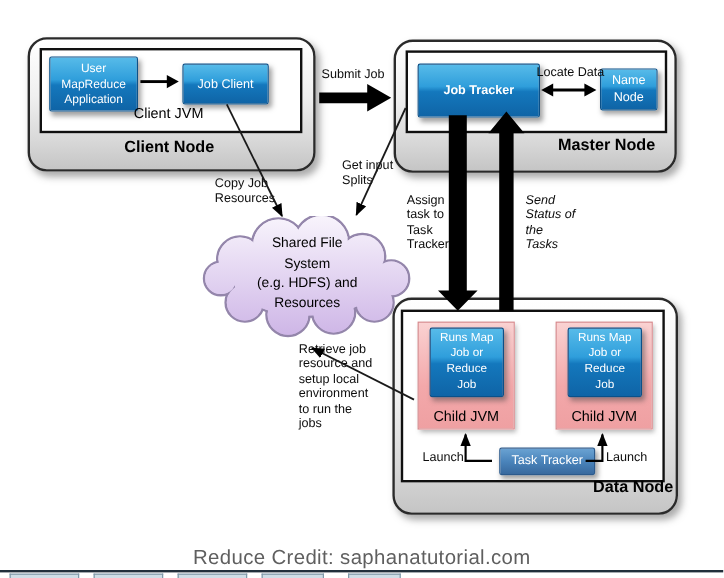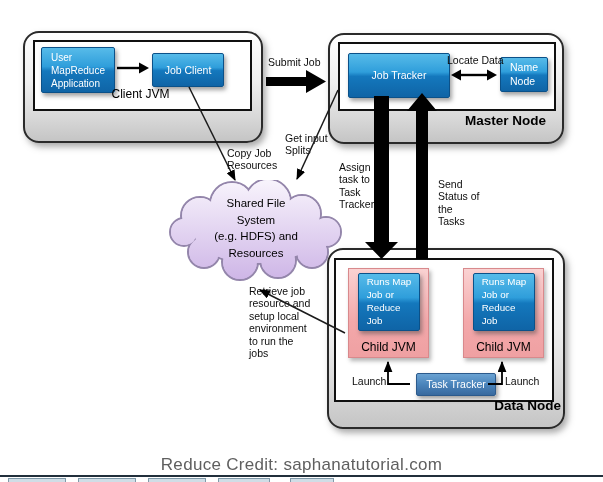--- a/index.html
+++ b/index.html
@@ -1,21 +1,21 @@
 <!DOCTYPE html>
 <html><head>
 <meta charset="utf-8">
 <style>
   html,body{margin:0;padding:0;background:#fff;}
   #root{position:relative;width:603px;height:482px;background:#fff;overflow:hidden;
         font-family:"Liberation Sans",sans-serif;color:#111;}
   .node{position:absolute;background:linear-gradient(180deg,#ffffff 0%,#efefef 45%,#d8d8d8 78%,#c5c5c5 100%);
         border:2px solid #2a2a2a;border-radius:16px;box-shadow:3px 4px 6px rgba(90,90,90,.5);z-index:1;}
   .inner{position:absolute;background:#fff;border:2px solid #101010;z-index:2;}
-  .bluebox{position:absolute;display:flex;align-items:center;justify-content:center;
+  .bluebox{position:absolute;display:flex;align-items:center;justify-content:center;text-align:center;
         background:linear-gradient(180deg,#57bbe9 0%,#2f9edb 42%,#1478bd 52%,#0f64a6 100%);
         border:1px solid #0b5189;color:#fff;white-space:pre-line;border-radius:2px;
         box-shadow:2px 3px 4px rgba(70,70,70,.5);z-index:3;font-size:10.5px;line-height:13px;}
   .pinkbox{position:absolute;background:linear-gradient(180deg,#fad2d2 0%,#f3a8aa 60%,#efa0a2 100%);
         border:1px solid #d8898c;box-shadow:2px 3px 4px rgba(90,90,90,.45);z-index:3;}
   .node-title{position:absolute;font-weight:bold;font-size:13.5px;color:#000;z-index:3;}
   .jvm-label{position:absolute;font-size:12px;color:#000;text-align:center;z-index:3;}
   .lbl{position:absolute;font-size:10.5px;line-height:12.4px;color:#0d0d0d;white-space:pre-line;z-index:4;}
   .cloud-text{position:absolute;left:166px;top:195px;width:180px;text-align:center;
         font-size:11.5px;line-height:16.6px;white-space:pre-line;color:#000;z-index:3;}
@@ -31,24 +31,25 @@
 
 <div id="root">
 
   <div class="node" style="left:23px;top:31px;width:236px;height:108px;"></div>
   <div class="inner" style="left:33px;top:40px;width:215px;height:67px;"></div>
   <div class="bluebox" style="left:41px;top:47px;width:72px;height:44px;font-size:10px;">User
 MapReduce
 Application</div>
   <div class="bluebox" style="left:152px;top:53px;width:70px;height:32px;">Job Client</div>
   <div class="jvm-label" style="left:33px;top:87px;width:215px;">Client JVM</div>
+  <div class="node-title" style="left:23px;top:115px;width:236px;text-align:center;">Client Node</div>
 
   <div class="node" style="left:328px;top:33px;width:232px;height:107px;"></div>
   <div class="inner" style="left:338px;top:42px;width:214px;height:65px;"></div>
-  <div class="bluebox" style="left:348px;top:53px;width:100px;height:43px;">Job Tracker</div>
+  <div class="bluebox" style="left:348px;top:53px;width:100px;height:43px;font-weight:bold;">Job Tracker</div>
   <div class="lbl" style="left:447px;top:54px;">Locate Data</div>
   <div class="bluebox" style="left:500px;top:57px;width:46px;height:33px;line-height:13.5px;">Name
 Node</div>
   <div class="node-title" style="left:465px;top:113px;">Master Node</div>
 
   <svg id="cloud-svg" width="180" height="102" viewBox="0 0 180 102">
     <defs>
       <linearGradient id="cg" gradientUnits="userSpaceOnUse" x1="0" y1="0" x2="0" y2="102">
         <stop offset="0" stop-color="#f8f4fc"></stop>
           <stop offset="1" stop-color="#cdb4e6"></stop>
@@ -104,29 +105,29 @@
 Job</div>
     <div class="jvm-label" style="left:0;bottom:3px;width:100%;">Child JVM</div>
   </div>
 
   <div class="bluebox" style="left:416px;top:373px;width:78px;height:21px;background:linear-gradient(180deg,#6aa2d2 0%,#4a84bb 50%,#38699e 100%);border-color:#2c5a8c;">Task Tracker</div>
   <div class="lbl" style="left:352px;top:375px;">Launch</div>
   <div class="lbl" style="left:505px;top:375px;">Launch</div>
   <div class="node-title" style="left:327px;top:398px;width:234px;text-align:right;">Data Node</div>
 
   <div class="lbl" style="left:268px;top:56px;text-align:center;">Submit Job</div>
-  <div class="lbl" style="left:179px;top:147px;margin-left:48px;">Copy Job
+  <div class="lbl" style="left:179px;top:147px;">Copy Job
 Resources</div>
   <div class="lbl" style="left:285px;top:132px;">Get input
 Splits</div>
   <div class="lbl" style="left:339px;top:161px;">Assign
 task to
 Task
 Trackers</div>
-  <div class="lbl" style="left:438px;top:178px;">Send
+  <div class="lbl" style="left:438px;top:161px;font-style:italic;">Send
 Status of
 the
 Tasks</div>
   <div class="lbl" style="left:249px;top:285px;">Retrieve job
 resource and
 setup local
 environment
 to run the
 jobs</div>
 

